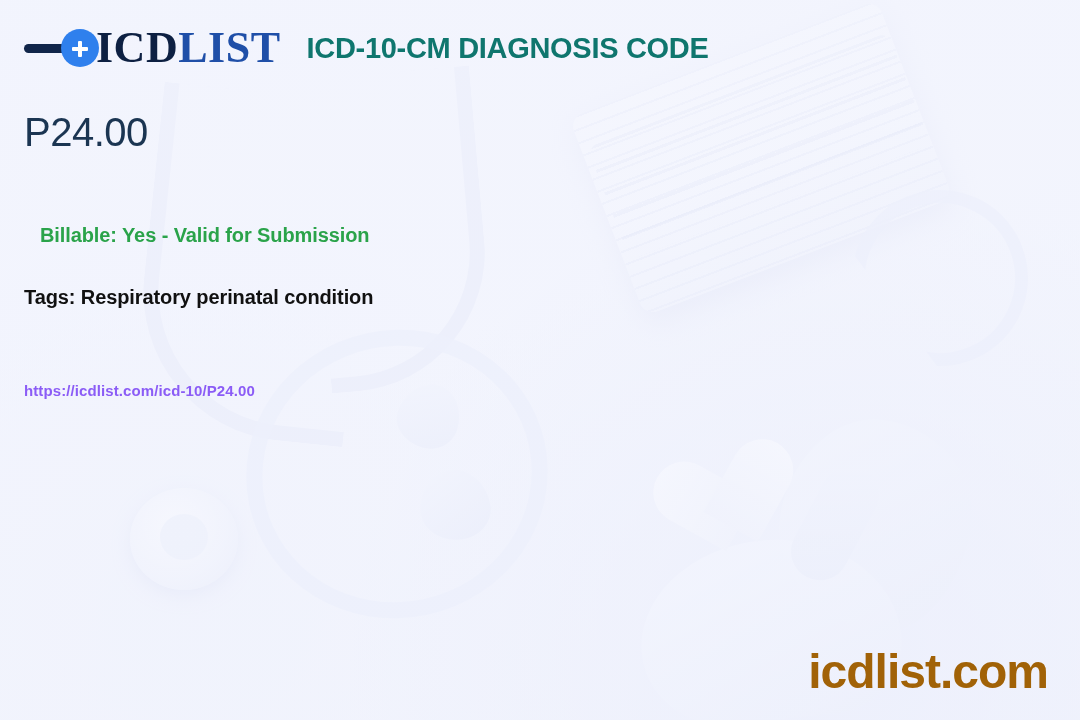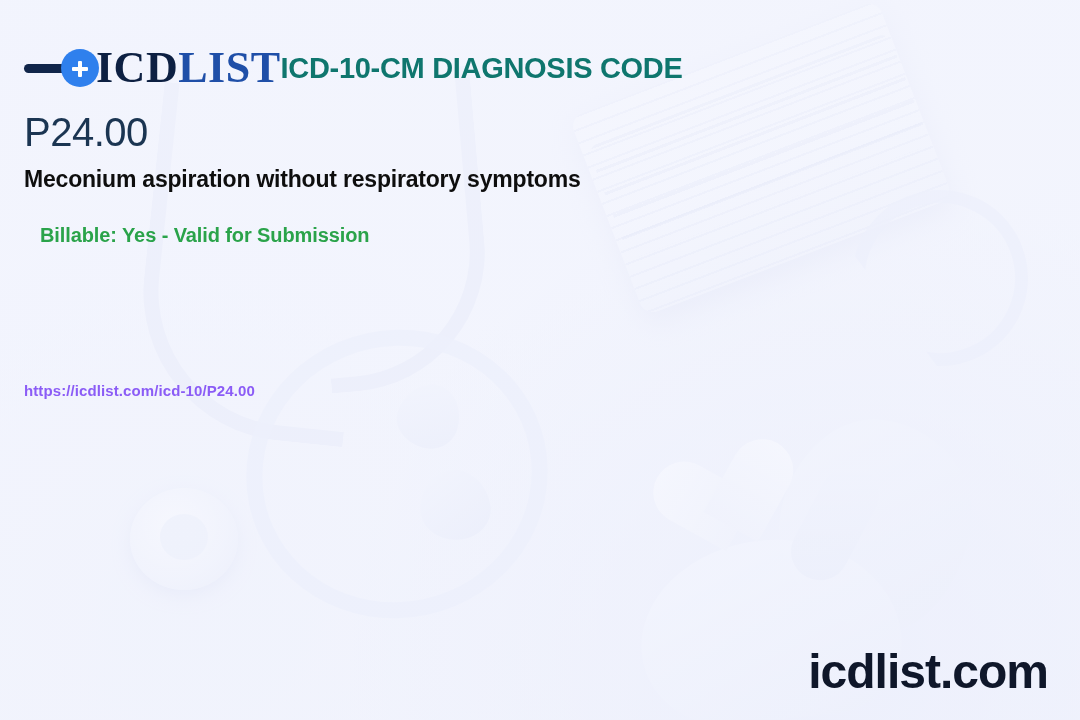--- a/index.html
+++ b/index.html
@@ -193,21 +193,21 @@
 
   
   .content { position: absolute; inset: 0; }
 
   .topbar {
     position: absolute;
     left: 24px;
     top: 26px;
     display: flex;
     align-items: center;
-    margin-top: 20px;
+    gap: 26px;
   }
   .logo { display: flex; align-items: center; }
   .logo-dash {
     width: 48px;
     height: 9px;
     border-radius: 5px;
     background: #11264a;
     margin-right: -11px;
   }
   .logo-plus {
@@ -290,21 +290,21 @@
     font-weight: bold;
     color: #8b5cf6;
     letter-spacing: 0.1px;
   }
   .brand-footer {
     position: absolute;
     right: 32px;
     bottom: 24px;
     font-size: 48px;
     font-weight: bold;
-    color: #0f172a;
+    color: #a16207;
     letter-spacing: -1px;
     line-height: 1;
   }
 </style>
 </head>
 <body>
 
 <div id="page">
 
   <div class="bg-photo">
@@ -330,20 +330,20 @@
     <div class="topbar">
       <div class="logo">
         <span class="logo-dash"></span>
         <span class="logo-plus"></span>
         <span class="logo-word"><span class="icd">ICD</span><span class="list">LIST</span></span>
       </div>
       <div class="header-title">ICD-10-CM DIAGNOSIS CODE</div>
     </div>
 
     <div class="code">P24.00</div>
-    <div class="description">Meconium aspiration without respiratory symptoms</div>
     <div class="billable">Billable: Yes - Valid for Submission</div>
+    <div class="tags">Tags: Respiratory perinatal condition</div>
     <div class="url">https://icdlist.com/icd-10/P24.00</div>
 
     <div class="brand-footer">icdlist.com</div>
   </div>
 
 </div>
 
 </body></html>

